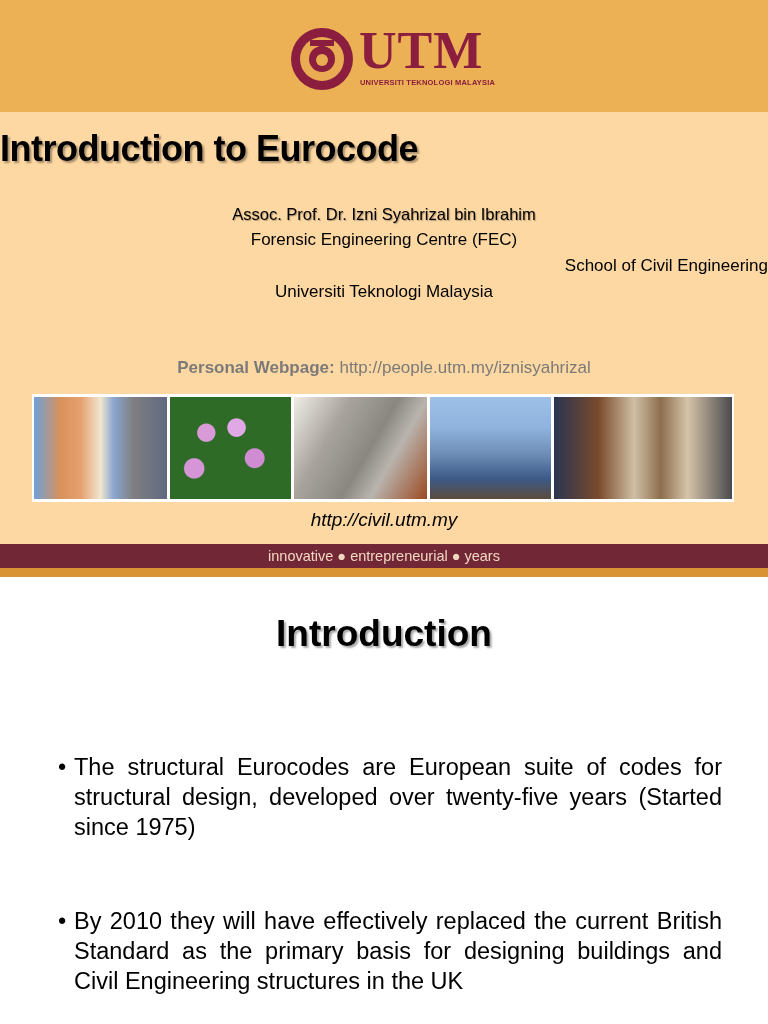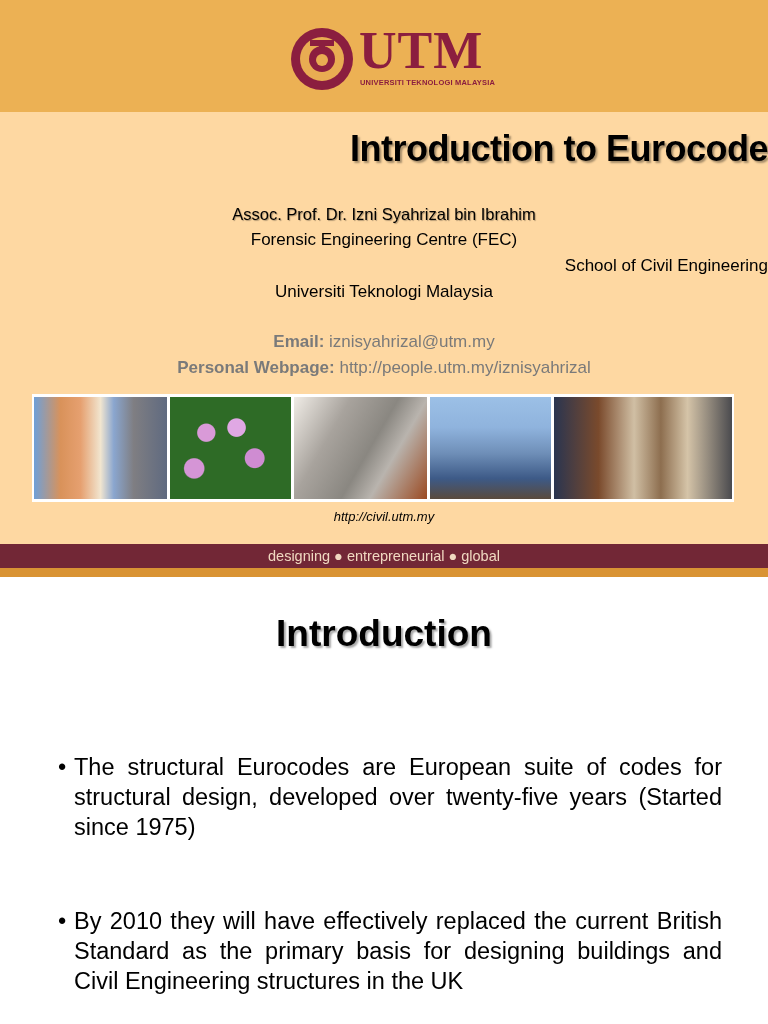--- a/index.html
+++ b/index.html
@@ -8,33 +8,33 @@
   .header-band { position:absolute; left:0; top:0; width:768px; height:112px; background:#ecb154;padding-left:20px; }
   .logo { position:absolute; left:291px; top:27px; width:190px; height:66px; }
   .logo-emblem { position:absolute; left:0; top:1px; width:62px; height:62px; border-radius:50%; background:#8b1e3f; }
   .logo-emblem .inner-ring { position:absolute; left:9px; top:9px; width:44px; height:44px; border-radius:50%; background:#e9ac52; }
   .logo-emblem .core { position:absolute; left:18px; top:18px; width:26px; height:26px; border-radius:50%; background:#8b1e3f; }
   .logo-emblem .dot { position:absolute; left:25px; top:26px; width:12px; height:12px; border-radius:50%; background:#e9ac52; }
   .logo-emblem .tbar { position:absolute; left:19px; top:12px; width:24px; height:6px; background:#8b1e3f; }
   .logo-emblem .tstem { position:absolute; left:28px; top:12px; width:6px; height:14px; background:#8b1e3f; }
   .logo-word { position:absolute; left:68px; top:-6px; font-family:"Liberation Serif", serif; font-weight:bold; font-size:52px; color:#8b1e3f; letter-spacing:1px; line-height:60px; }
   .logo-sub { position:absolute; left:69px; top:51px; font-family:"Liberation Sans", sans-serif; font-weight:bold; font-size:7.5px; color:#8b1e3f; letter-spacing:0.2px; white-space:nowrap; }
-  .title1 { position:absolute; left:0; top:128px; width:768px; text-align:right; font-family:"Liberation Sans", sans-serif; font-weight:bold; font-size:36px; color:#000; text-shadow:2px 2px 2px rgba(0,0,0,0.35); letter-spacing:-0.5px; }
+  .title1 { position:absolute; left:0; top:128px; width:768px; text-align:left; font-family:"Liberation Sans", sans-serif; font-weight:bold; font-size:36px; color:#000; text-shadow:2px 2px 2px rgba(0,0,0,0.35); letter-spacing:-0.5px; }
   .author { position:absolute; left:0; top:205px; width:768px; text-align:center; font-family:"Liberation Sans", sans-serif; font-weight:normal; font-size:16.5px; color:#000; text-shadow:1px 1px 1px rgba(0,0,0,0.3); }
   .aff { position:absolute; left:0; width:768px; text-align:center; font-family:"Liberation Sans", sans-serif; font-size:17px; color:#000; }
   .contact { position:absolute; left:0; width:768px; text-align:center; font-family:"Liberation Sans", sans-serif; font-size:17px; color:#7a7a7a; }
   .contact b { font-weight:bold; }
   .photos { position:absolute; left:32px; top:394px; width:702px; height:108px; background:#ffffff; }
   .photo { position:absolute; top:3px; height:102px; }
   .p1 { left:2px; width:133px; background:linear-gradient(90deg,#6fa0d8 0%,#d9925a 20%,#e6a070 35%,#f1e5cf 50%,#8aa6cf 60%,#7f7e82 75%,#5f6a80 100%); }
   .p2 { left:138px; width:121px; background:radial-gradient(circle at 30% 35%, #d99ad8 0 8%, transparent 9%), radial-gradient(circle at 55% 30%, #e0a8e4 0 9%, transparent 10%), radial-gradient(circle at 70% 60%, #cf8cd2 0 9%, transparent 10%), radial-gradient(circle at 20% 70%, #d595d6 0 8%, transparent 9%), #2e6b26; }
   .p3 { left:262px; width:133px; background:linear-gradient(120deg,#f0ece6 0%,#a8a39d 30%,#8a8781 55%,#b9b4ae 70%,#9b4a22 100%); }
   .p4 { left:398px; width:121px; background:linear-gradient(180deg,#9cc0e6 0%,#8fb3dd 30%,#6f8fb8 55%,#3d5a87 80%,#5a4a3c 100%); }
   .p5 { left:522px; width:178px; background:linear-gradient(90deg,#2a3550 0%,#7a4a2c 25%,#d0bfa4 45%,#8d6e4f 60%,#d5c4a8 75%,#4a4a4e 100%); }
-  .url { position:absolute; left:0; top:509px; width:768px; text-align:center; font-family:"Liberation Sans", sans-serif; font-style:italic; font-size:13px; color:#000; }
+  .url { position:absolute; left:0; top:509px; width:768px; text-align:center; font-family:"Liberation Sans", sans-serif; font-style:italic; font-size:19px; color:#000; }
   .tagline-band { position:absolute; left:0; top:544px; width:768px; height:24px; background:#722736; }
   .tagline { position:absolute; left:0; top:0; width:768px; height:24px; line-height:24px; text-align:center; font-family:"Liberation Sans", sans-serif; font-size:14.5px; color:#f0d8c0; }
   .bottom-strip { position:absolute; left:0; top:568px; width:768px; height:9px; background:#d99334; }
   .slide2 { position:absolute; left:0; top:577px; width:768px; height:447px; background:#ffffff; }
   .title2 { position:absolute; left:0; top:36px; width:768px; text-align:center; font-family:"Liberation Sans", sans-serif; font-weight:bold; font-size:37px; color:#000; text-shadow:2px 2px 2px rgba(0,0,0,0.35); }
   .bullet { position:absolute; left:58px; width:664px; font-family:"Liberation Sans", sans-serif; font-size:23.5px; line-height:30px; color:#000; }
   .bullet .dot { position:absolute; left:0; top:0; }
   .bullet .text { display:block; margin-left:16px; text-align:justify; }
 </style>
 </head>
@@ -54,41 +54,37 @@
       <div class="logo-sub">UNIVERSITI TEKNOLOGI MALAYSIA</div>
     </div>
   </div>
 
   <div class="title1">Introduction to Eurocode</div>
   <div class="author">Assoc. Prof. Dr. Izni Syahrizal bin Ibrahim</div>
   <div class="aff" style="top:230px;">Forensic Engineering Centre (FEC)</div>
   <div class="aff" style="top:256px;text-align:right;">School of Civil Engineering</div>
   <div class="aff" style="top:282px;">Universiti Teknologi Malaysia</div>
 
-  <div class="contact" style="top:332px;">
-    <b>Email:</b>
-    <span>iznisyahrizal@utm.my</span>
-  </div>
   <div class="contact" style="top:358px;">
     <b>Personal Webpage:</b>
     <span>http://people.utm.my/iznisyahrizal</span>
   </div>
 
   <div class="photos">
     <div class="photo p1"></div>
     <div class="photo p2"></div>
     <div class="photo p3"></div>
     <div class="photo p4"></div>
     <div class="photo p5"></div>
   </div>
 
   <div class="url">http://civil.utm.my</div>
 
   <div class="tagline-band">
-    <div class="tagline">designing ● entrepreneurial ● global</div>
+    <div class="tagline">innovative ● entrepreneurial ● years</div>
   </div>
   <div class="bottom-strip"></div>
 </div>
 
 <div class="slide2">
   <div class="title2">Introduction</div>
 
   <div class="bullet" style="top:175px;">
     <span class="dot">•</span>
     <span class="text">The structural Eurocodes are European suite of codes for structural design, developed over twenty-five years (Started since 1975)</span>

